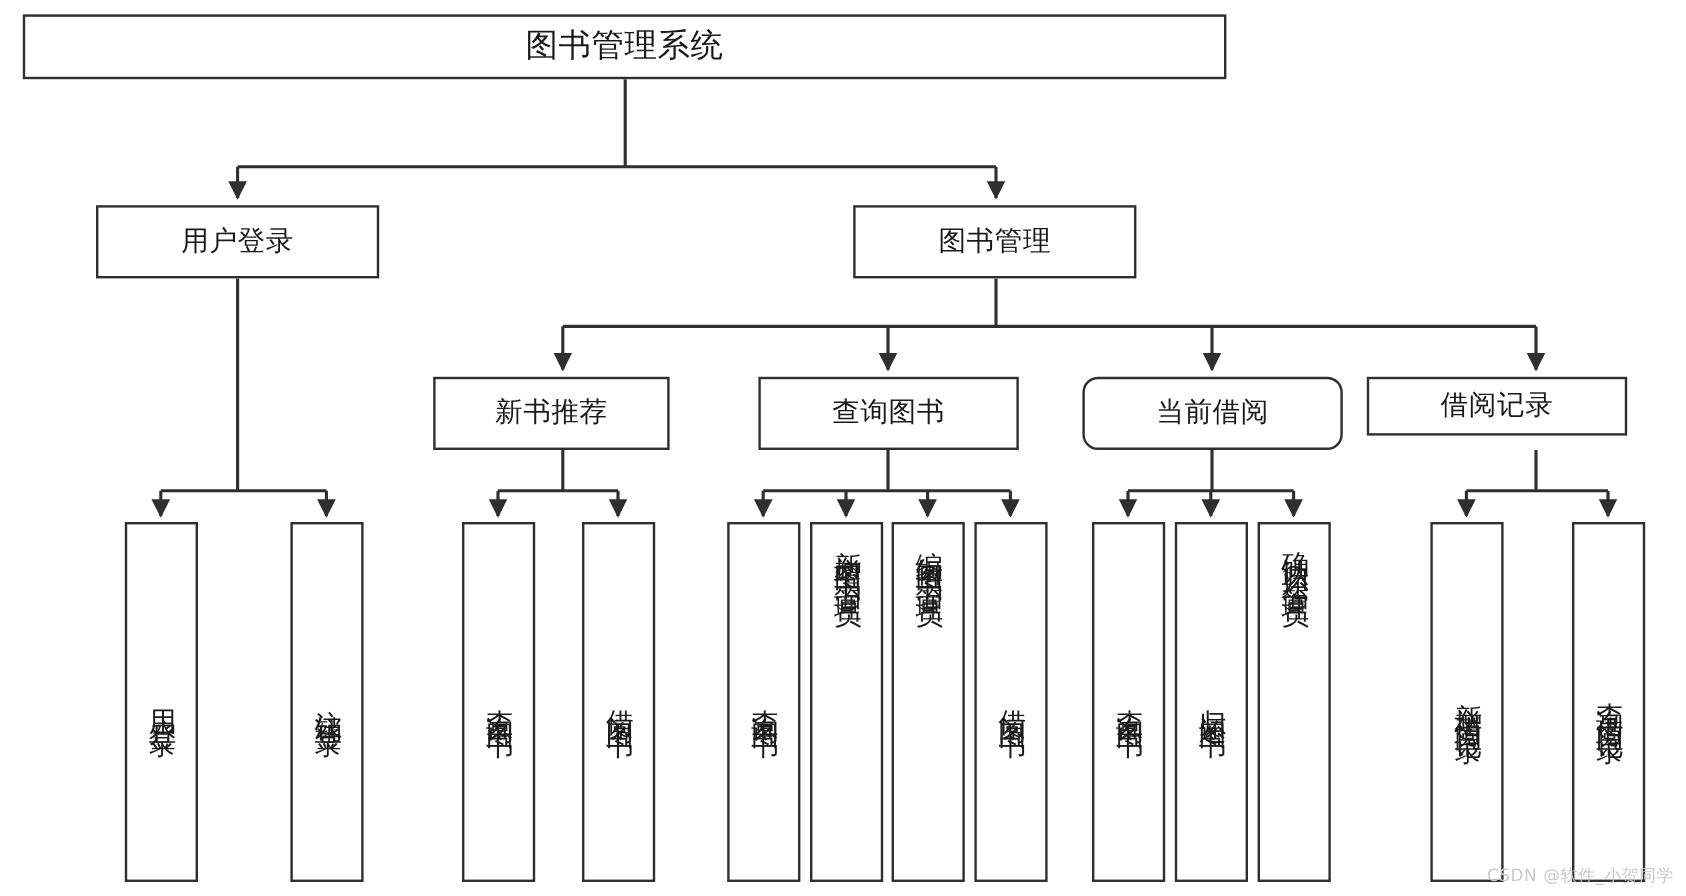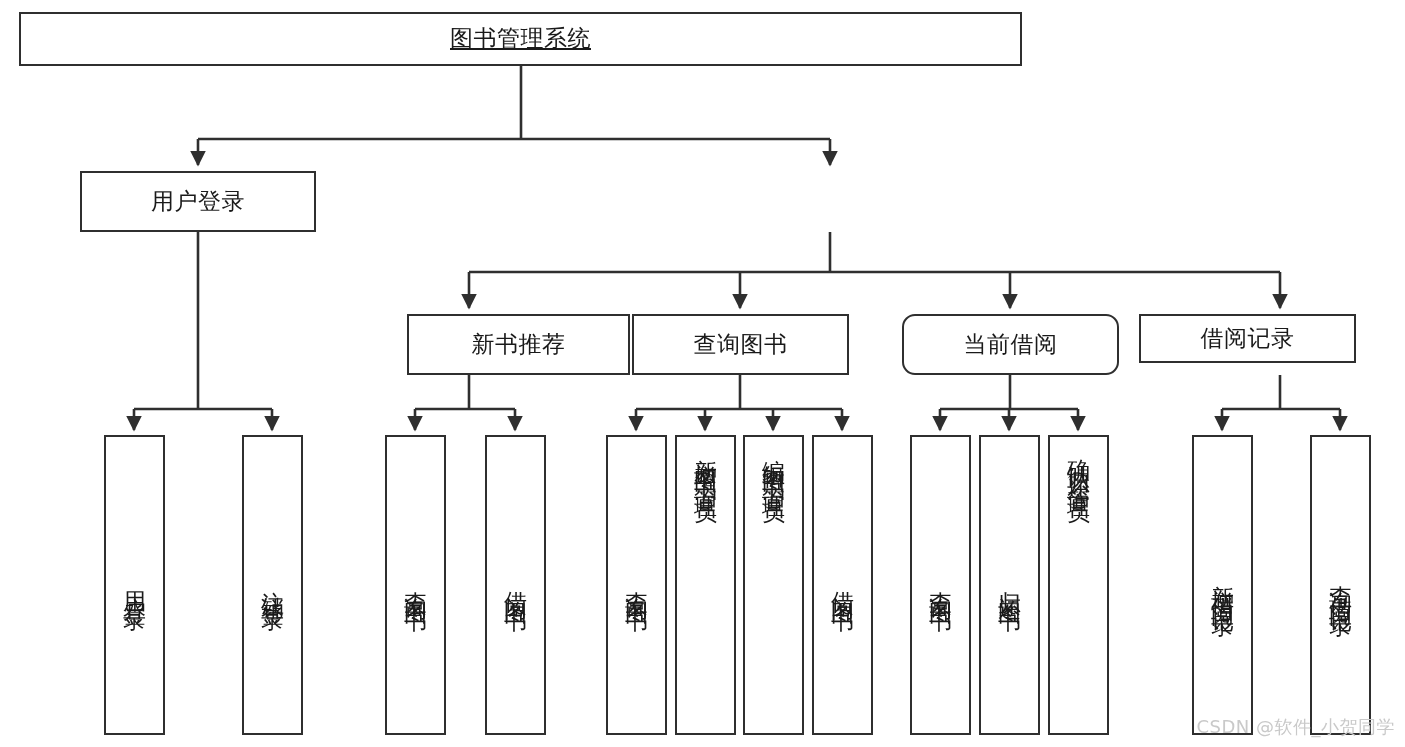--- a/index.html
+++ b/index.html
@@ -41,22 +41,21 @@
     text-align: center;
     line-height: 1.18;
     white-space: pre;
   }
   
   .node.horiz .node-label {
     font-size: 23px;
     letter-spacing: 0.5px;
   }
   .node.root .node-label {
-    font-size: 23px;
-    text-decoration: underline;
+    font-size: 27px;
   }
   
   .node.vert {
     align-items: flex-start;
     justify-content: center;
     padding-top: 4px;
   }
   .node.vert .node-label {
     writing-mode: vertical-rl;
     text-orientation: upright;
@@ -67,21 +66,21 @@
     margin-top: 0;
   }
   .node.vert.center-v {
     align-items: center;
     padding-top: 0;
   }
   #watermark {
     position: absolute;
     right: 10px;
     bottom: 8px;
-    font-size: 18px;
+    font-size: 14px;
     color: #c9c9c9;
     letter-spacing: 0.5px;
     white-space: nowrap;
     user-select: none;
   }
 </style>
 </head>
 <body>
 
 <div id="diagram-root">
@@ -136,22 +135,25 @@
     </g>
   </svg>
 
   <div class="node root horiz" style="left:19px; top:12px; width:1003px; height:54px;">
     <span class="node-label">图书管理系统</span>
   </div>
 
   <div class="node horiz" style="left:80px; top:171px; width:236px; height:61px;">
     <span class="node-label">用户登录</span>
   </div>
-
-  <div class="node horiz" style="left:361px; top:314px; width:223px; height:61px;margin-left:46px;">
+  <div class="node horiz" style="left:711px; top:171px; width:236px; height:61px;">
+    <span class="node-label">图书管理</span>
+  </div>
+
+  <div class="node horiz" style="left:361px; top:314px; width:197px; height:61px;">
     <span class="node-label">新书推荐</span>
   </div>
   <div class="node horiz" style="left:632px; top:314px; width:217px; height:61px;">
     <span class="node-label">查询图书</span>
   </div>
   <div class="node horiz" style="left:902px; top:314px; width:217px; height:61px;border-radius:13px;">
     <span class="node-label">当前借阅</span>
   </div>
   <div class="node horiz" style="left:1139px; top:314px; width:217px; height:49px;align-items:center;">
     <span class="node-label">借阅记录</span>

